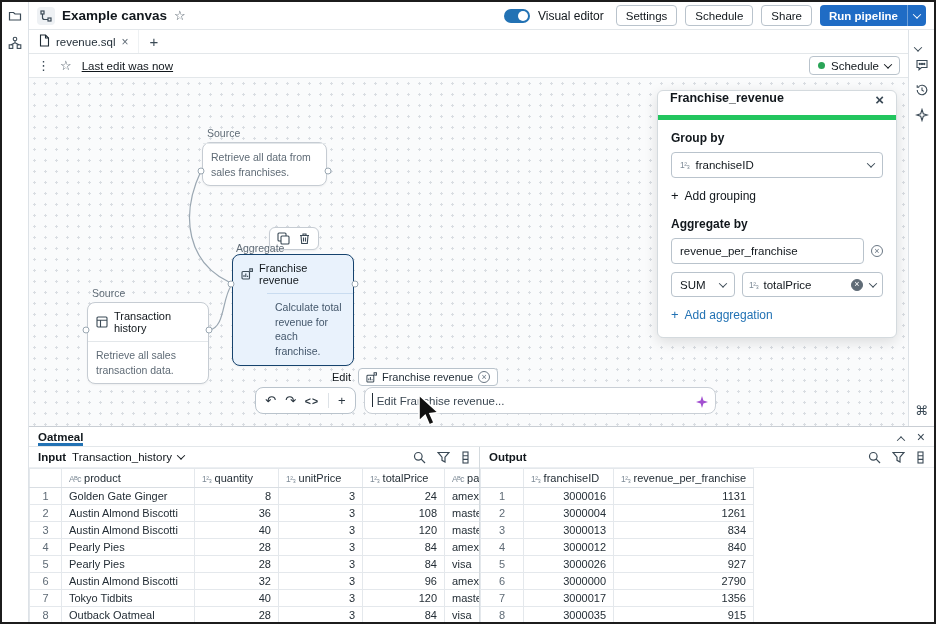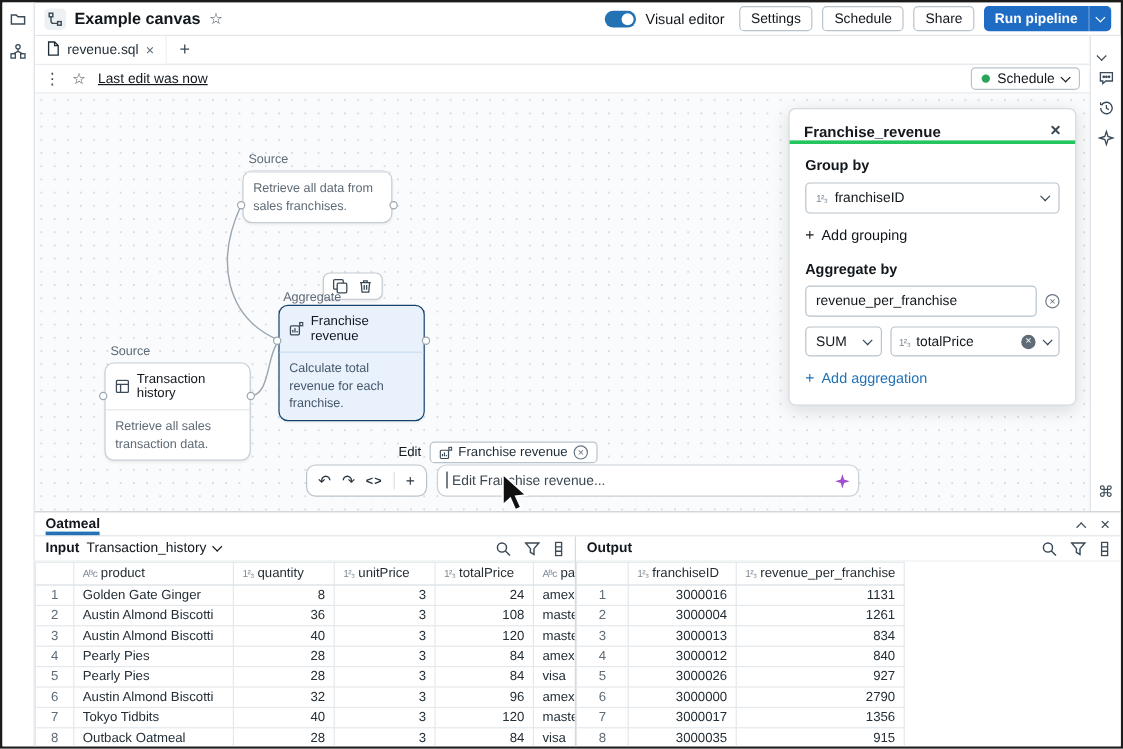--- a/index.html
+++ b/index.html
@@ -49,28 +49,28 @@
   
   .canvas { position:absolute; left:27px; top:76px; right:26px; height:348px; background-color:#fafbfc;
     background-image:radial-gradient(circle,#d9dde2 1px,rgba(0,0,0,0) 1.2px); background-size:11px 11px; }
   .edges { position:absolute; left:0; top:0; width:100%; height:100%; }
   .node-label { position:absolute; font-size:10.5px; color:#5f6b76; }
   .node { position:absolute; width:125px; background:#fff; border:1px solid #c6ccd3; border-radius:8px; box-shadow:0 1px 2px rgba(0,0,0,.05); font-size:11px; cursor:pointer; }
   .node-head { display:flex; align-items:center; gap:6px; padding:7px 8px; font-size:11px; color:#11171c; font-weight:400; }
   .node-head .nic { color:#3b4a56; flex:none; display:flex; }
   .node-body { border-top:1px solid #e3e7ea; padding:6px 8px; font-size:10.5px; color:#5f6b76; line-height:1.4; }
   .node.selected { background:#e9f2fc; border:1.5px solid #16436e; }
-  .node.selected .node-body { border-top-color:#c9dcf0; color:#44576b; }
+  .node.selected .node-body { border-top-color:#c9dcf0; color:#44576b;margin-left:34px; }
   .port { position:absolute; width:7px; height:7px; border-radius:50%; background:#fff; border:1.2px solid #9aa7b2; transform:translate(-50%,-50%); cursor:crosshair; }
   .node-toolbar { position:absolute; background:#fff; border:1px solid #c6ccd3; border-radius:6px; display:flex; gap:8px; padding:4px 7px; color:#3b4a56; box-shadow:0 1px 2px rgba(0,0,0,.06); }
   .node-toolbar svg { cursor:pointer; }
 
   
   .cfg { position:absolute; left:628px; top:12px; width:240px; background:#fff; border:1px solid #d4dade; border-radius:6px; box-shadow:0 4px 14px rgba(0,0,0,.13); z-index:20; }
-  .cfg-head { height:29px; display:flex; align-items:flex-end; padding:0 12px; border-bottom:3px solid #22c55e; font-size:12.5px; font-weight:bold; }
+  .cfg-head { height:29px; display:flex; align-items:flex-start; padding:0 12px; border-bottom:5px solid #22c55e; font-size:12.5px; font-weight:bold; }
   .cfg-head .x { margin-left:auto; font-size:15px; color:#3b4a56; cursor:pointer; }
   .cfg-body { padding:11px 13px 13px; }
   .cfg-label { font-size:12px; font-weight:bold; margin-bottom:7px; }
   .select { height:26px; border:1px solid #b9c3cc; border-radius:4px; background:#fff; display:flex; align-items:center; gap:6px; padding:0 8px; font-size:11.5px; cursor:pointer; }
   .type-ic { font-size:8.5px; color:#7d8a96; letter-spacing:-.5px; flex:none; }
   .select .chev { margin-left:auto; color:#3b4a56; }
   .addlink { display:flex; align-items:center; gap:6px; font-size:12px; margin:10px 0 2px; cursor:pointer; }
   .addlink .pl { font-size:13px; }
   .addlink.blue { color:#2272b4; }
   .agg-name-row { display:flex; align-items:center; gap:7px; }

